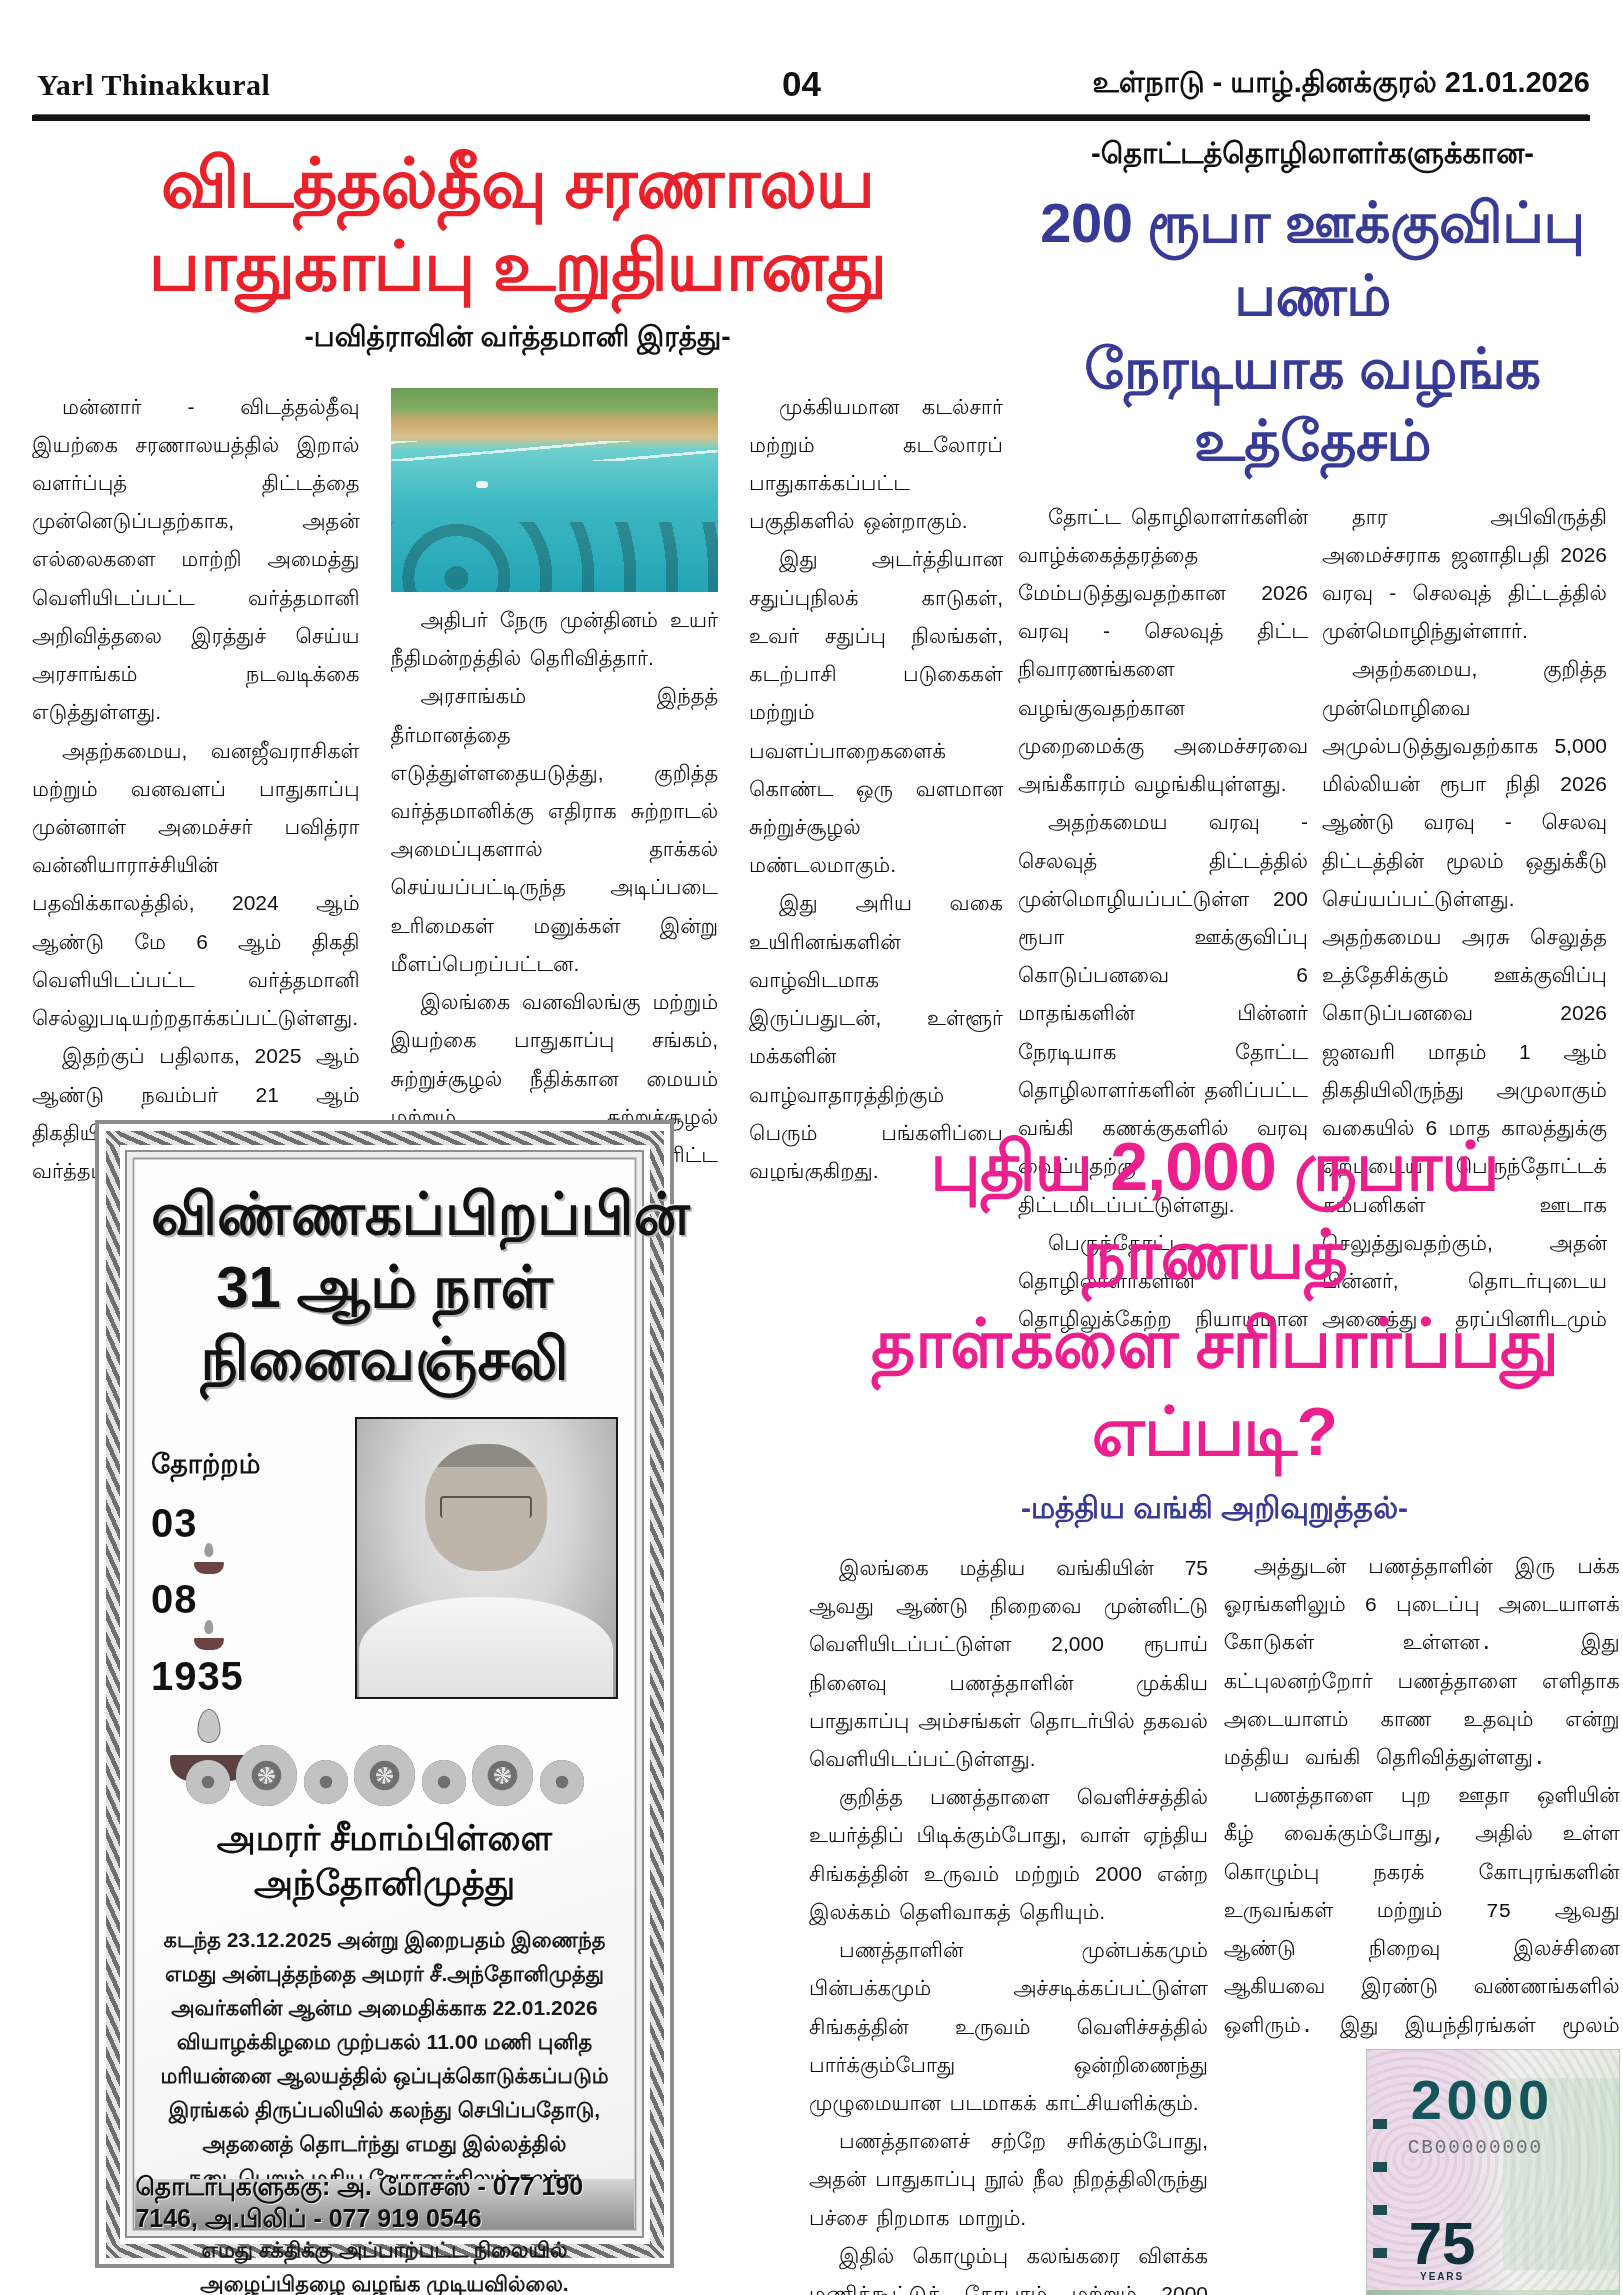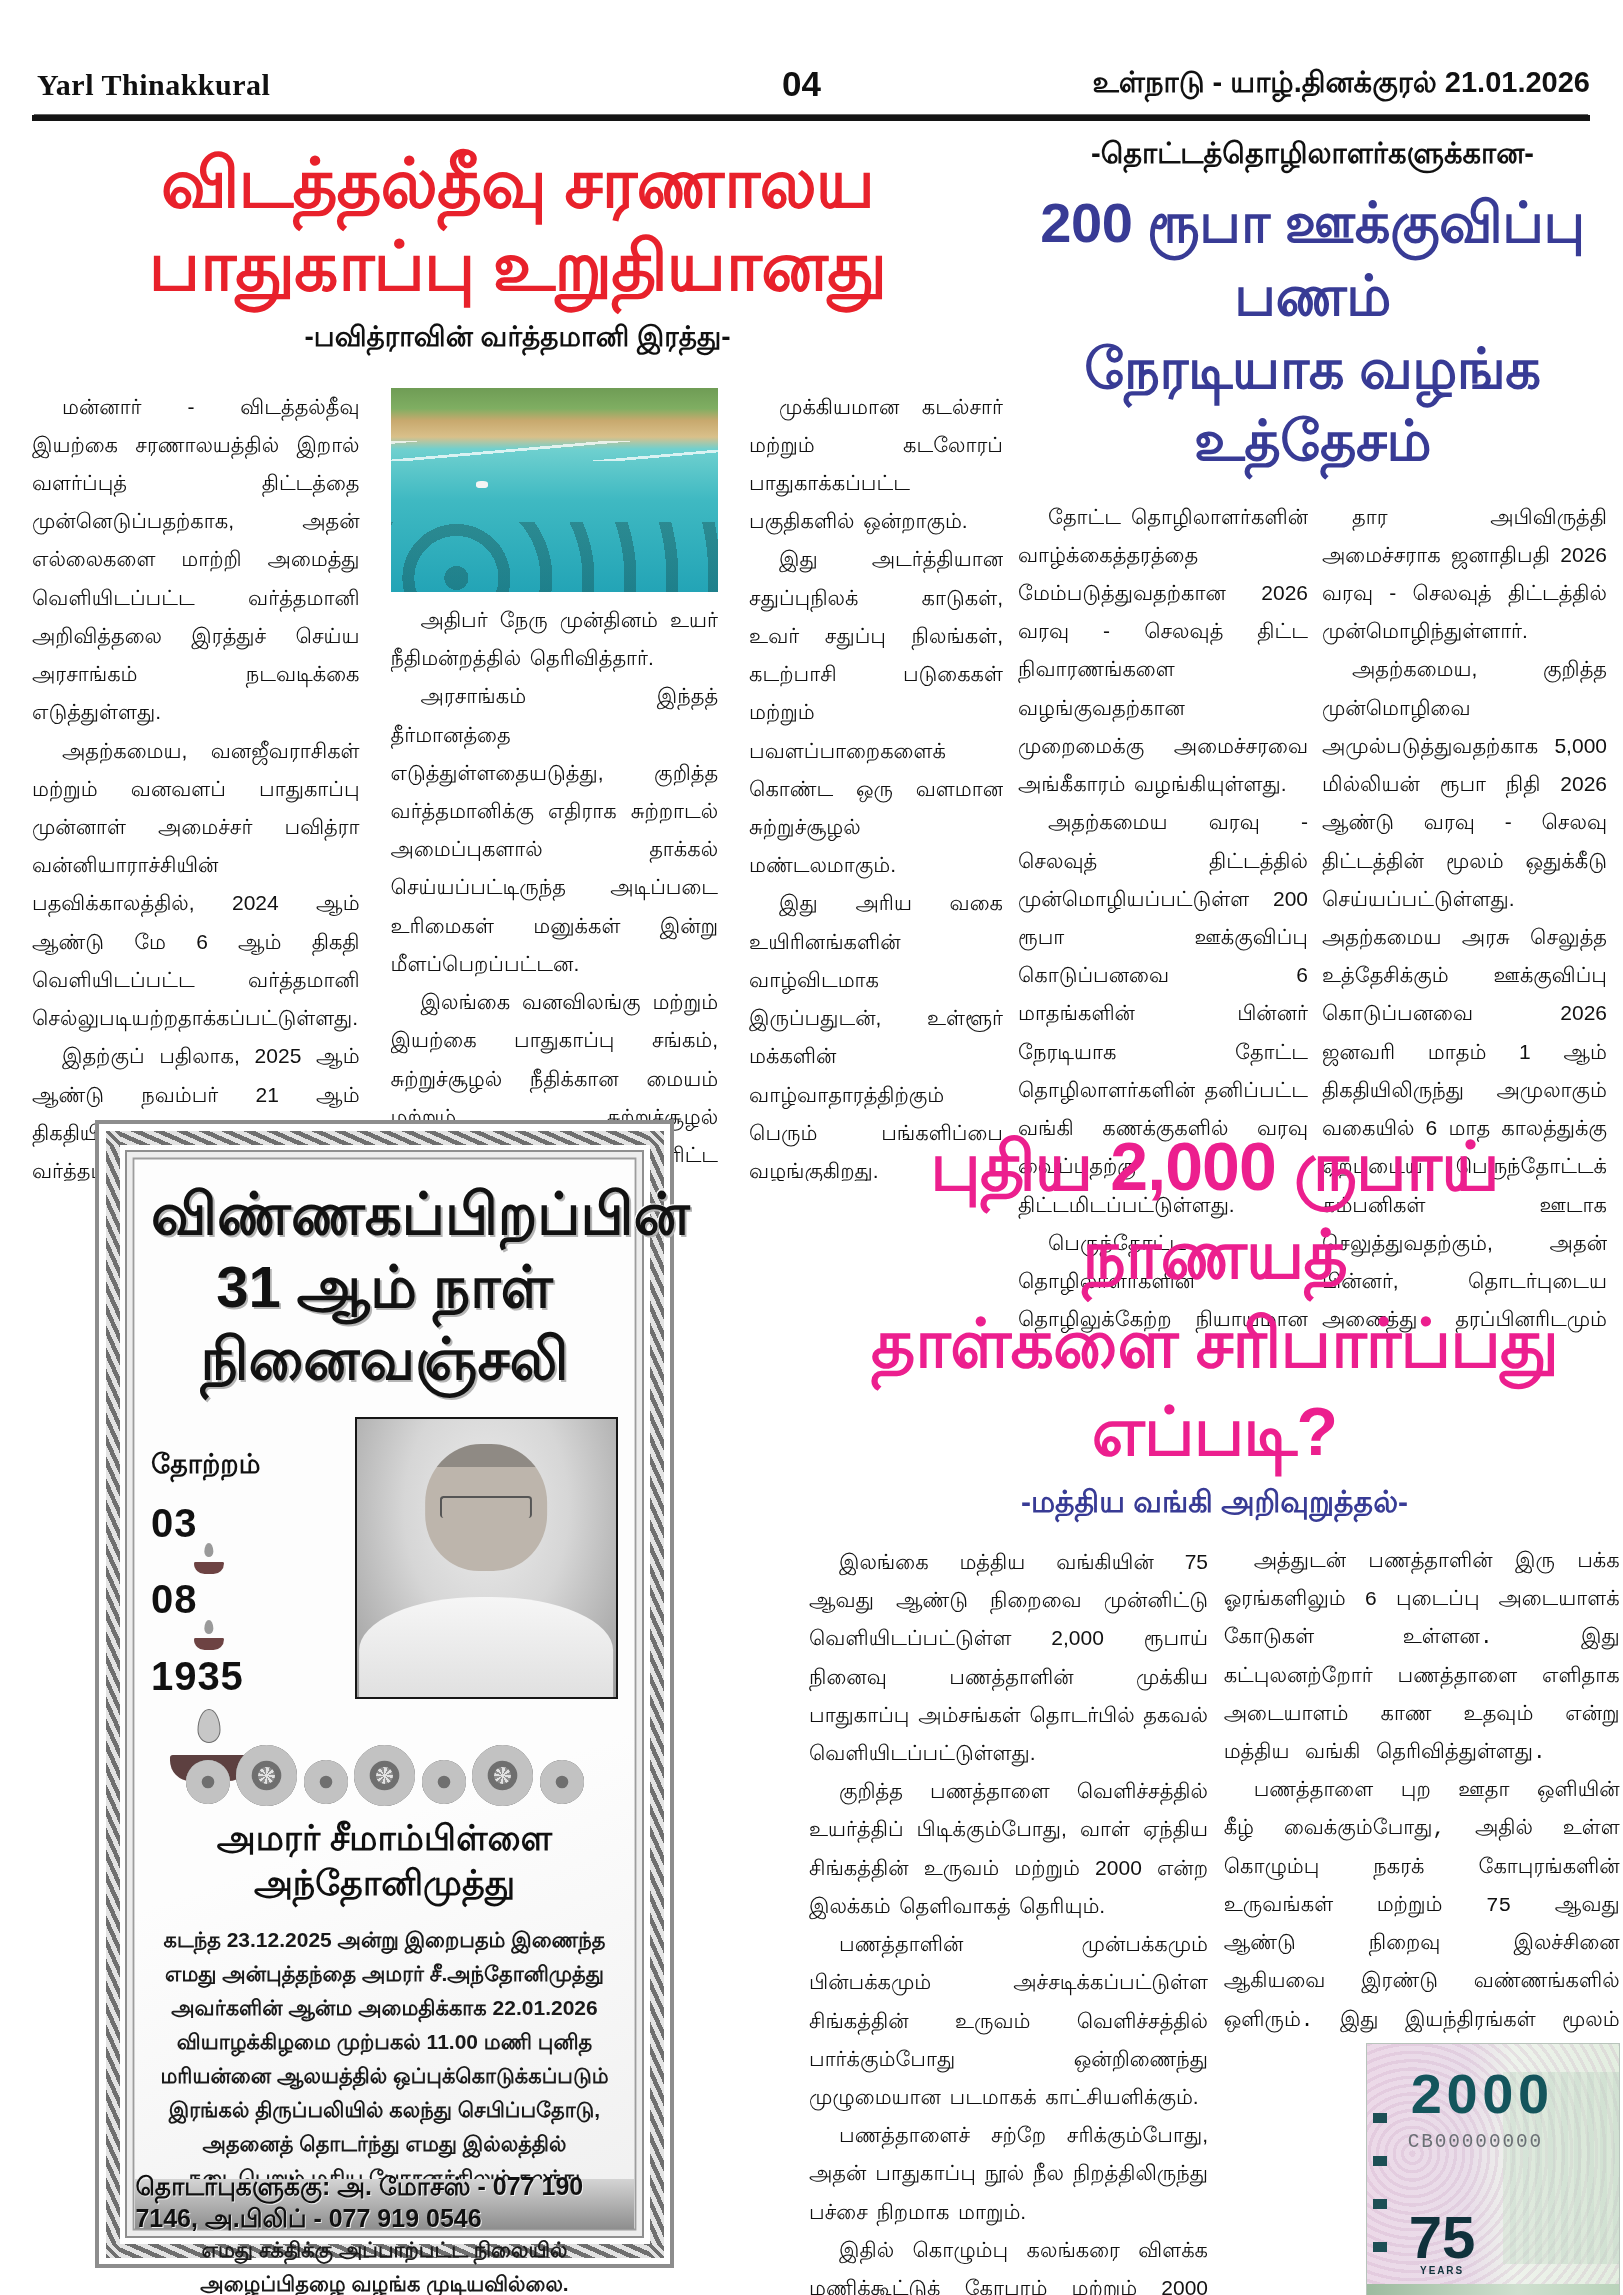--- a/index.html
+++ b/index.html
@@ -41,21 +41,21 @@
   #article2{position:absolute;left:1018px;top:137px;width:589px;}
   #article2 .subhead{font-size:29px;}
   #article2 .headline{margin:13px 0 0;text-align:center;color:#383b95;font-size:56px;line-height:1.3;font-weight:800;letter-spacing:-0.5px;}
   #article2 .cols{margin-top:19.4px;gap:14px;height:837px;}
   #a2c1{width:290px;}
   #a2c2{width:285px;}
 
   
   #article3{position:absolute;left:809px;top:1122px;width:811px;}
   #article3 .headline{margin:0;text-align:center;color:#ec1f8e;font-size:68px;line-height:1.3;font-weight:800;letter-spacing:-0.9px;}
-  #article3 .subhead{margin-top:9px;font-size:30px;color:#383b95;}
+  #article3 .subhead{margin-top:15px;font-size:30px;color:#383b95;}
   #article3 .cols{margin-top:20.4px;gap:15.7px;}
   #a3c1{width:399px;height:944px;}
   #a3c2{width:396px;}
   #a3c2 .coltext{overflow:hidden;height:491px;text-align:justify;font-family:Liberation Mono, monospace;}
   #a3c2 .coltext p{margin:0;text-indent:30px;font-size:21px;line-height:1.82;word-spacing:2.8px;}
 
   
   .note{width:252px;margin-left:auto;position:relative;overflow:hidden;border:0.5px solid #b8c4bc;}
   .note-front{height:274px;margin-top:9.3px;
     background:linear-gradient(90deg,#ecd9e8 0%,#e9dde9 40%,#eef3ec 58%,#e3eee0 100%);}

